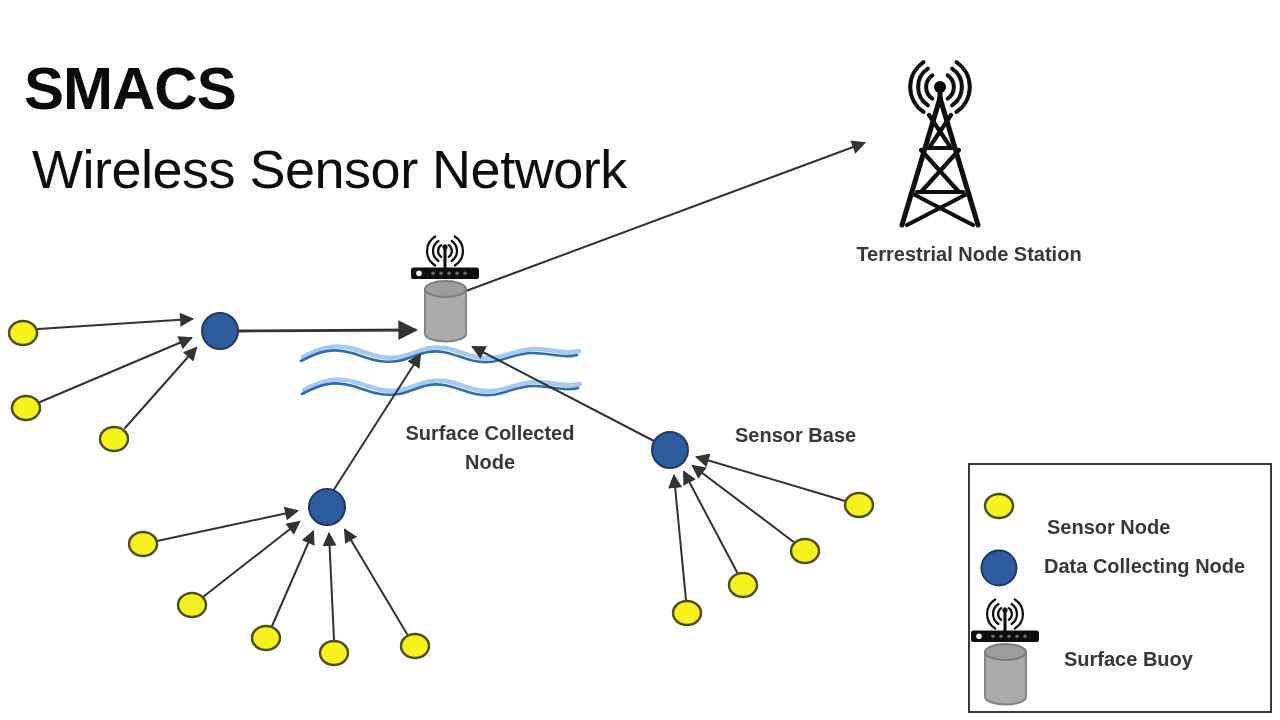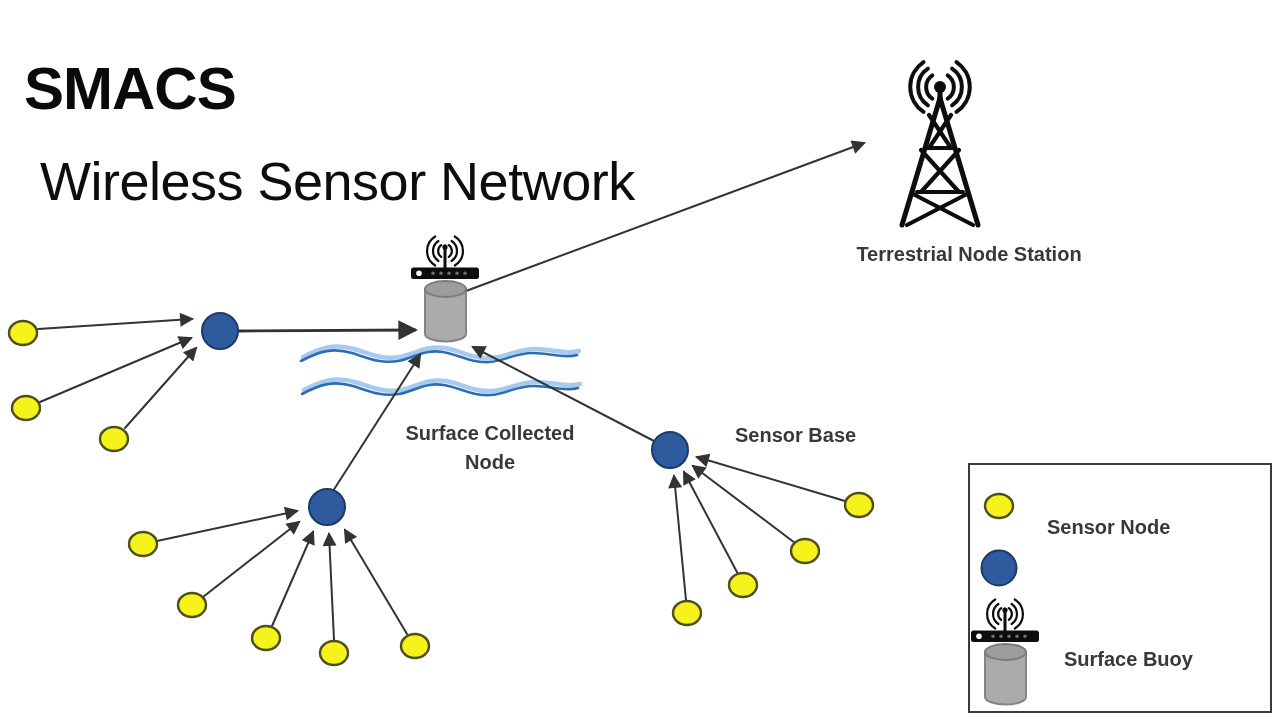--- a/index.html
+++ b/index.html
@@ -2,21 +2,21 @@
 <html style="--sensor-node-fill: #f5f21c; --sensor-node-stroke: #4f4f1d; --collecting-node-fill: #2e5b9e; --collecting-node-stroke: #1c3a66; --buoy-body: #ababab; --buoy-outline: #858585; --wave-dark: #2e6cb4; --wave-light: #a6cbee; --arrow: #333333; --icon-black: #0d0d0d;"><head>
 <meta charset="utf-8">
 <style>
   html,body{margin:0;padding:0;background:#ffffff;}
   .stage{
     position:relative;width:1280px;height:720px;background:#fff;overflow:hidden;
     font-family:"Liberation Sans", sans-serif;color:#1a1a1a;
   }
   .txt{position:absolute;z-index:3;white-space:nowrap;}
   .title-main{left:24px;top:54px;font-size:60px;font-weight:800;letter-spacing:-1px;color:#0a0a0a;text-align:center;}
-  .title-sub{left:40px;top:138px;font-size:54px;font-weight:400;letter-spacing:-0.5px;color:#0d0d0d;margin-top:12px;}
+  .title-sub{left:32px;top:138px;font-size:54px;font-weight:400;letter-spacing:-0.5px;color:#0d0d0d;}
   .diagram-label{font-size:20px;font-weight:700;color:#383838;}
   .lbl-base-station{left:828px;top:243px;width:282px;text-align:center;}
   .lbl-scd{left:372px;top:419px;width:236px;text-align:center;white-space:normal;line-height:29px;}
   .lbl-sensor-data{left:735px;top:424px;}
   .legend-box{
     position:absolute;z-index:1;left:968px;top:463px;width:304px;height:250px;
     background:#ffffff;border:2.5px solid #3a3a3a;box-sizing:border-box;
   }
   .lbl-legend-1{left:1047px;top:516px;}
   .lbl-legend-2{left:1044px;top:555px;}
@@ -146,14 +146,15 @@
   <div class="txt diagram-label lbl-base-station">Terrestrial Node Station</div>
 
   <div class="txt diagram-label lbl-scd">
     <div>Surface Collected</div>
     <div>Node</div>
   </div>
 
   <div class="txt diagram-label lbl-sensor-data">Sensor Base</div>
 
   <div class="txt diagram-label lbl-legend-1">Sensor Node</div>
+  <div class="txt diagram-label lbl-legend-2">Data Collecting Node</div>
   <div class="txt diagram-label lbl-legend-3">Surface Buoy</div>
 </div>
 
 </body></html>

